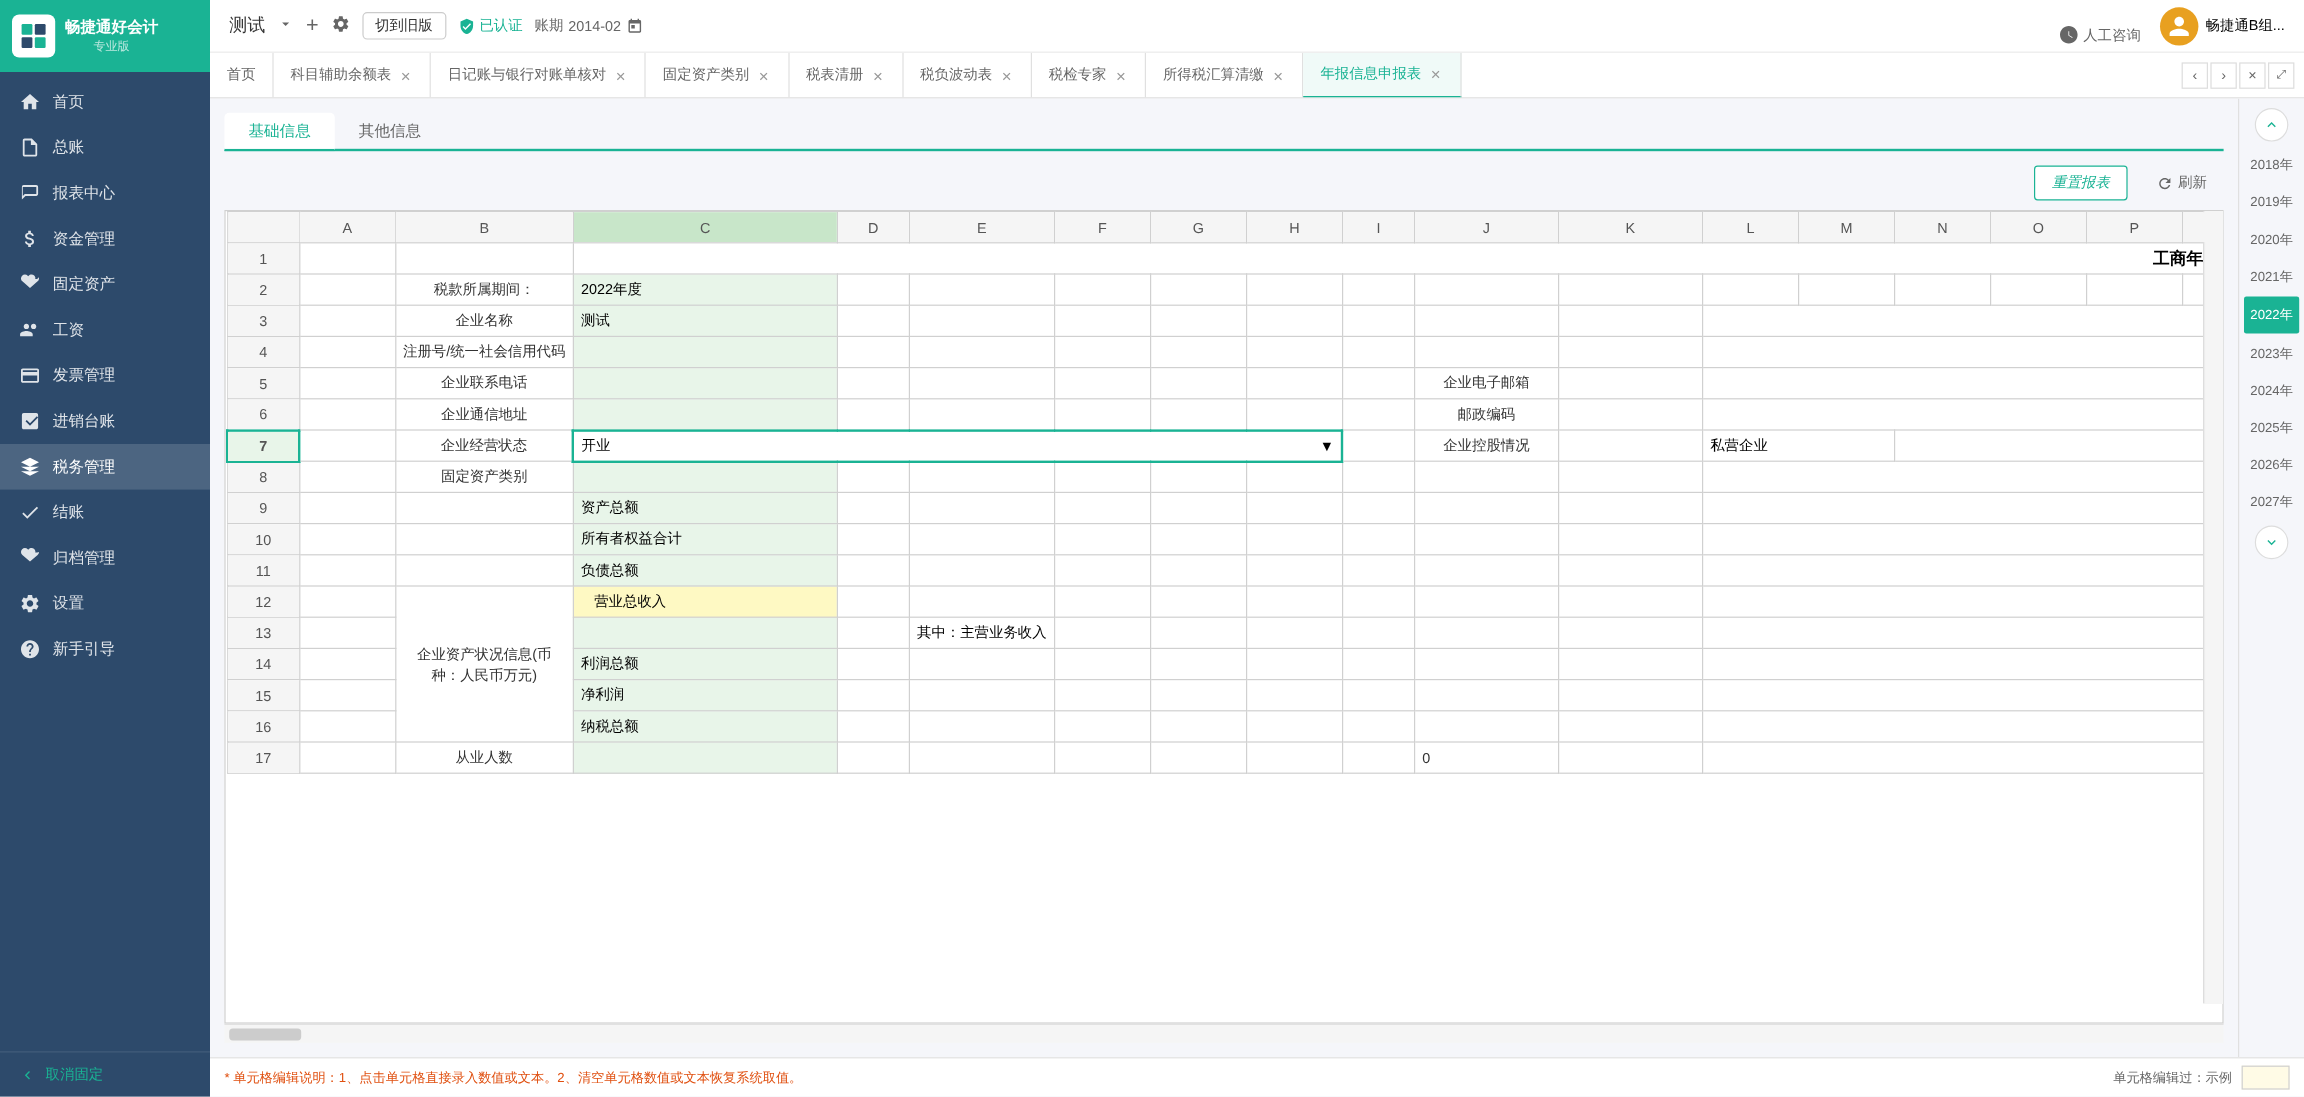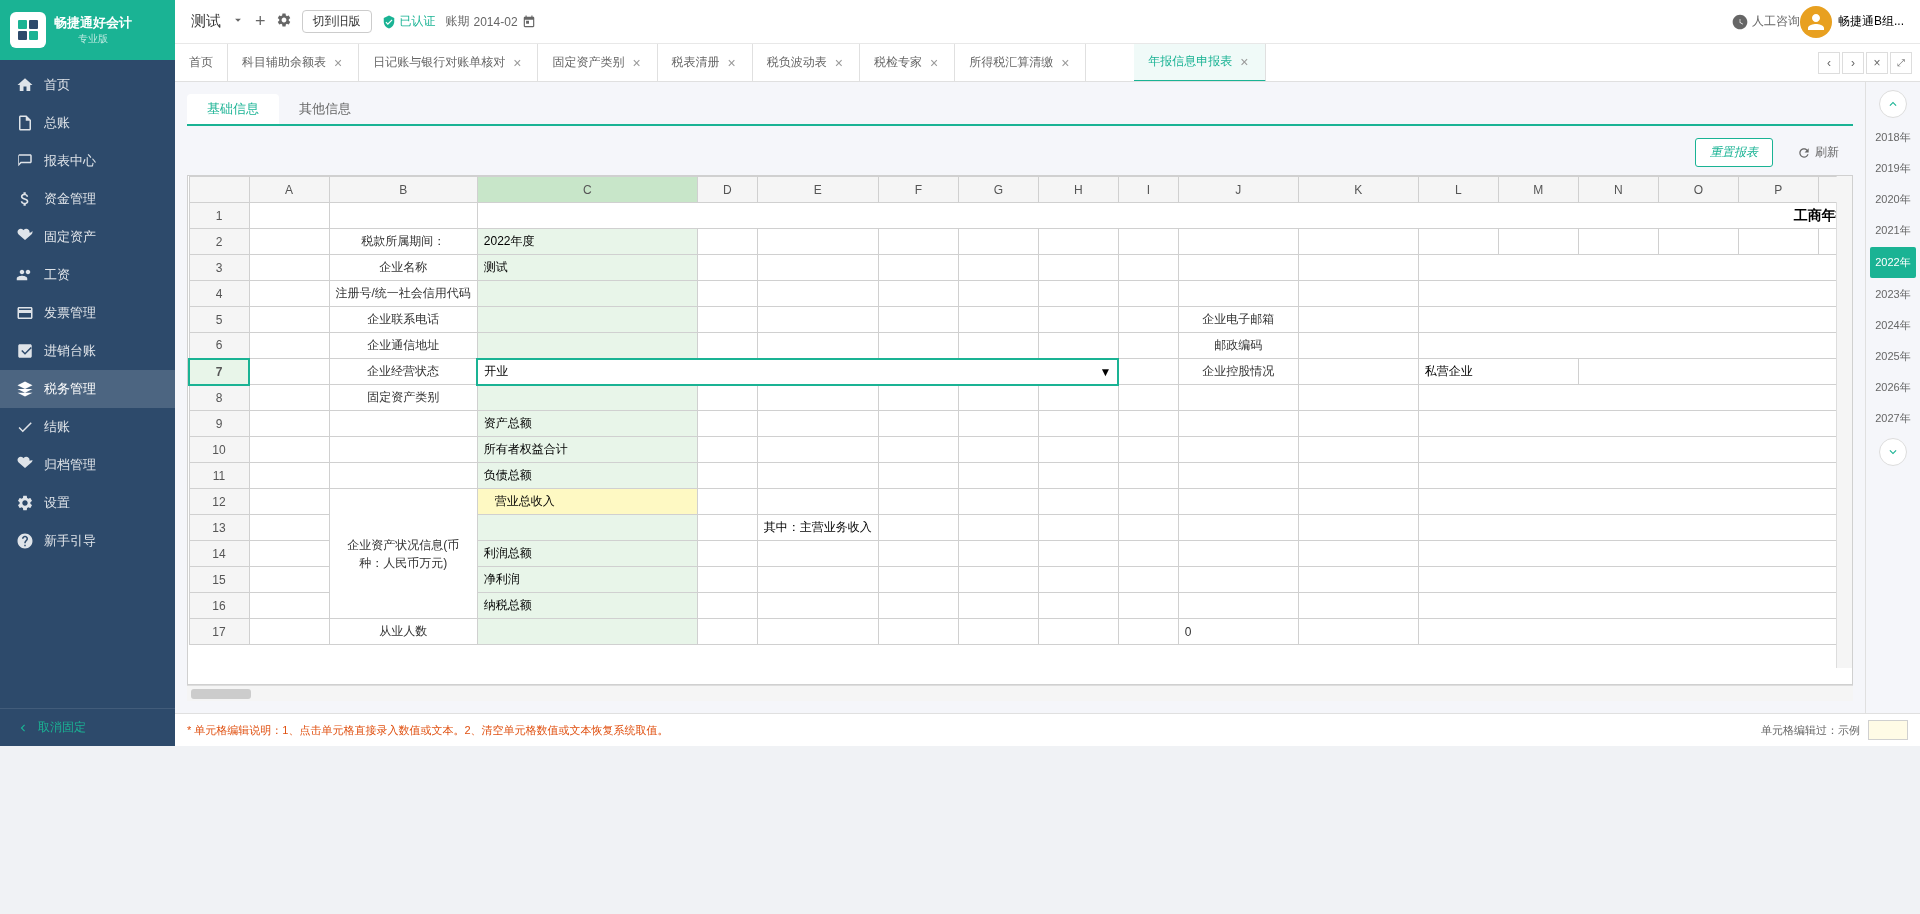--- a/index.html
+++ b/index.html
@@ -1,19 +1,19 @@
 <!DOCTYPE html>
 <html><head>
   <meta charset="utf-8">
   <style>
     * { box-sizing: border-box; margin: 0; padding: 0; }
     body { font-family: 'Microsoft YaHei', Arial, sans-serif; font-size: 12px; background: #f0f2f5; overflow: hidden; }
 
     
-    .app-container { display: flex; height: 746px; width: 1920px; }
+    .app-container { display: flex; height: 914px; width: 1920px; }
 
     
     .sidebar { width: 175px; min-width: 175px; background: #2d4a6b; display: flex; flex-direction: column; color: #fff; }
     .sidebar-logo { background: #1ab394; padding: 12px 10px; display: flex; align-items: center; gap: 8px; }
     .sidebar-logo-icon { width: 36px; height: 36px; background: #fff; border-radius: 6px; display: flex; align-items: center; justify-content: center; }
     .sidebar-logo-icon svg { width: 24px; height: 24px; }
     .sidebar-nav { flex: 1; overflow-y: auto; padding: 6px 0; }
     .sidebar-item { display: flex; align-items: center; gap: 10px; padding: 10px 16px; cursor: pointer; color: rgba(255,255,255,0.85); font-size: 13px; }
     .sidebar-item.active { background: rgba(255,255,255,0.15); color: #fff; }
     .sidebar-item svg { width: 18px; height: 18px; flex-shrink: 0; }
@@ -24,30 +24,30 @@
 
     
     .top-bar { background: #fff; height: 44px; display: flex; align-items: center; padding: 0 16px; gap: 10px; border-bottom: 1px solid #e8e8e8; flex-shrink: 0; }
     .top-bar-title { font-size: 15px; color: #333; }
     .top-bar-dropdown { color: #666; cursor: pointer; }
     .top-bar-add { color: #666; cursor: pointer; font-size: 18px; }
     .top-bar-gear { color: #666; cursor: pointer; }
     .top-bar-switch-btn { border: 1px solid #ccc; border-radius: 4px; padding: 2px 10px; font-size: 12px; cursor: pointer; background: #fff; color: #333; }
     .top-bar-verified { display: flex; align-items: center; gap: 4px; color: #1ab394; font-size: 12px; }
     .top-bar-period { font-size: 12px; color: #666; display: flex; align-items: center; gap: 4px; }
-    .top-bar-right { margin-left: auto; display: flex; align-items: center; gap: 0; }
+    .top-bar-right { margin-left: auto; display: flex; align-items: flex-end; gap: 16px; }
     .top-bar-service { display: flex; align-items: center; gap: 4px; color: #666; font-size: 12px; cursor: pointer; }
     .top-bar-user { display: flex; align-items: center; gap: 6px; cursor: pointer; }
     .top-bar-avatar { width: 32px; height: 32px; border-radius: 50%; background: #e8a020; display: flex; align-items: center; justify-content: center; overflow: hidden; }
 
     
     .tabs-bar { background: #fff; height: 38px; display: flex; align-items: center; border-bottom: 1px solid #e0e0e0; flex-shrink: 0; padding: 0 8px; gap: 0; overflow: hidden; }
     .tab-item { display: flex; align-items: center; gap: 6px; padding: 0 14px; height: 38px; font-size: 12px; color: #666; cursor: pointer; border-right: 1px solid #e0e0e0; white-space: nowrap; flex-shrink: 0; }
     .tab-item:first-child { padding: 0 14px 0 6px; }
-    .tab-item.active { color: #1ab394; background: #f0faf8; border-bottom: 2px solid #1ab394; margin-left: 48px; }
+    .tab-item.active { color: #1ab394; background: #f0faf8; border-bottom: 2px solid #1ab394; }
     .tab-close { font-size: 14px; color: #999; line-height: 1; padding: 1px 2px; }
     .tabs-nav-btns { display: flex; align-items: center; gap: 2px; margin-left: auto; flex-shrink: 0; }
     .tabs-nav-btn { width: 22px; height: 22px; display: flex; align-items: center; justify-content: center; cursor: pointer; color: #666; border: 1px solid #ddd; background: #fff; }
 
     
     .page-body { flex: 1; display: flex; overflow: hidden; }
 
     
     .content-area { flex: 1; display: flex; flex-direction: column; overflow: hidden; padding: 12px; }
 

